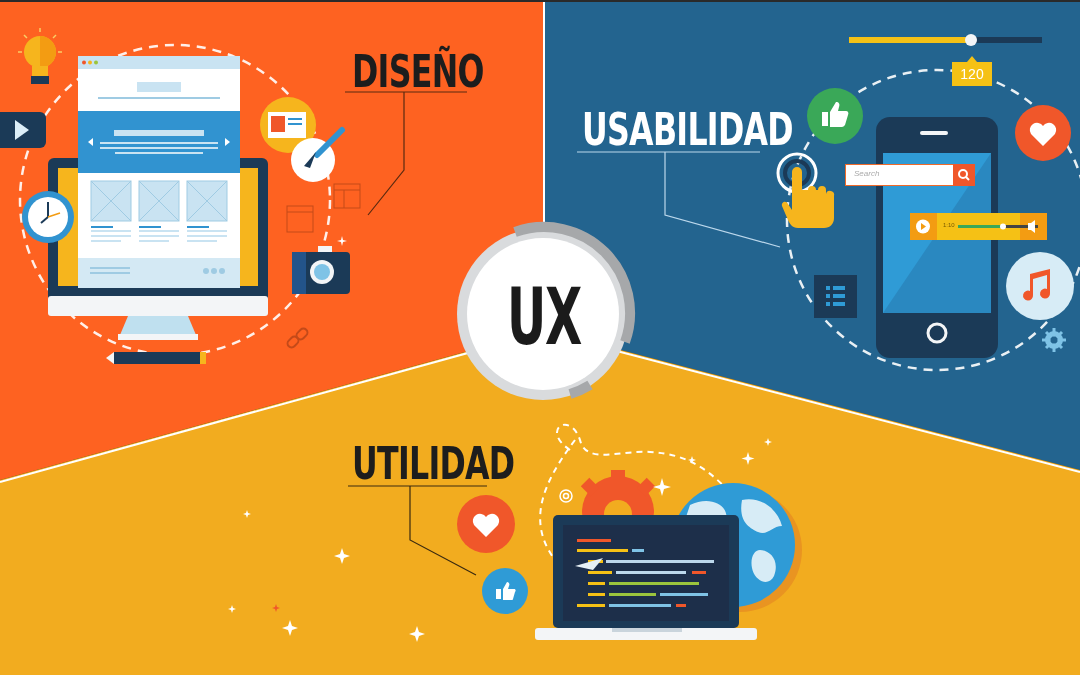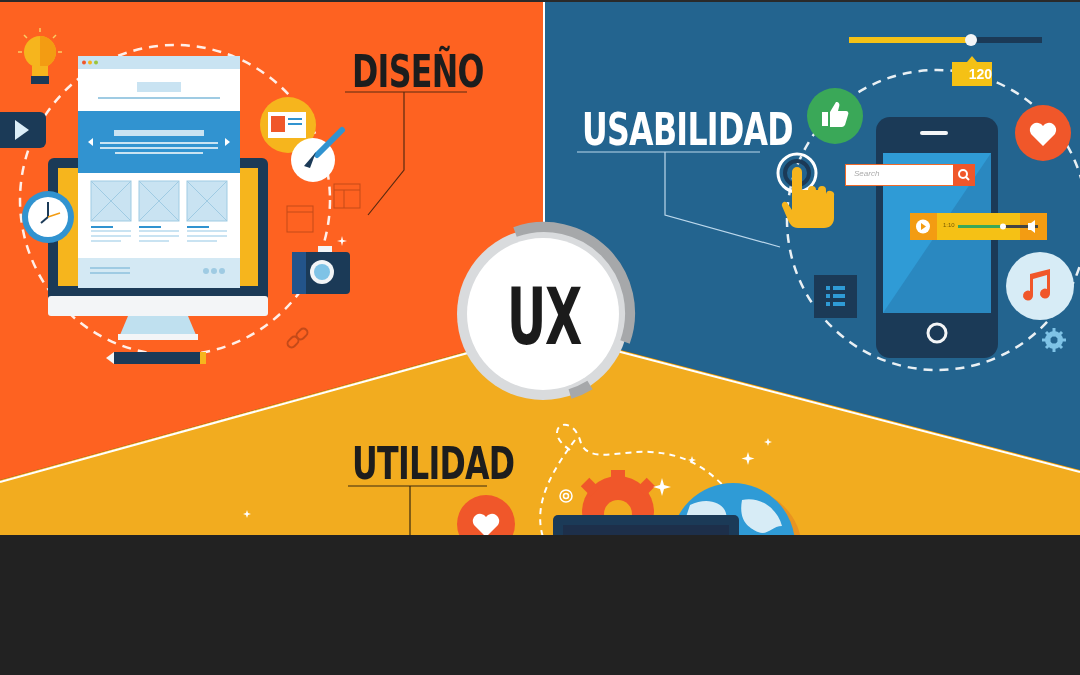--- a/index.html
+++ b/index.html
@@ -1,32 +1,32 @@
 <!DOCTYPE html>
 <html><head>
 <meta charset="utf-8">
 <style>
   html, body { margin: 0; padding: 0; }
   body { width: 1080px; height: 675px; overflow: hidden; background: #222; font-family: "Liberation Sans", sans-serif; }
-  .stage { position: relative; width: 1080px; height: 535px; overflow: hidden; }
+  .stage { position: relative; width: 1080px; height: 675px; overflow: hidden; }
   .bg { position: absolute; left: 0; top: 0; }
   .label {
     position: absolute; font-family: "DejaVu Sans", sans-serif; font-weight: bold;
     letter-spacing: -1px; transform: scaleX(0.72); transform-origin: left top; white-space: nowrap;
   }
   .label-dark { color: #1d1d1d; }
   .label-light { color: #ffffff; }
   .ux-text {
     position: absolute; left: 480px; top: 272px; width: 128px; text-align: center;
     font-family: "DejaVu Sans", sans-serif; font-weight: bold; font-size: 78px; color: #1b1b1b;
     transform: scaleX(0.62); letter-spacing: -2px;
   }
   .badge120 {
     position: absolute; left: 952px; top: 62px; width: 40px; height: 24px; background: #f5c115;
-    color: #fff; font-size: 14px; text-align: right; line-height: 24px; font-weight: bold;
+    color: #fff; font-size: 14px; text-align: center; line-height: 24px;
   }
   .badge120:before {
     content: ""; position: absolute; left: 15px; top: -6px; border-left: 5px solid transparent;
     border-right: 5px solid transparent; border-bottom: 6px solid #f5c115;
   }
   .search-box {
     position: absolute; left: 845px; top: 164px; width: 130px; height: 22px; background: #fff;
     border: 1px solid #f06a2a; box-sizing: border-box;
   }
   .search-box span { position: absolute; left: 8px; top: 4px; font-size: 8px; color: #aaa; font-style: italic; }

